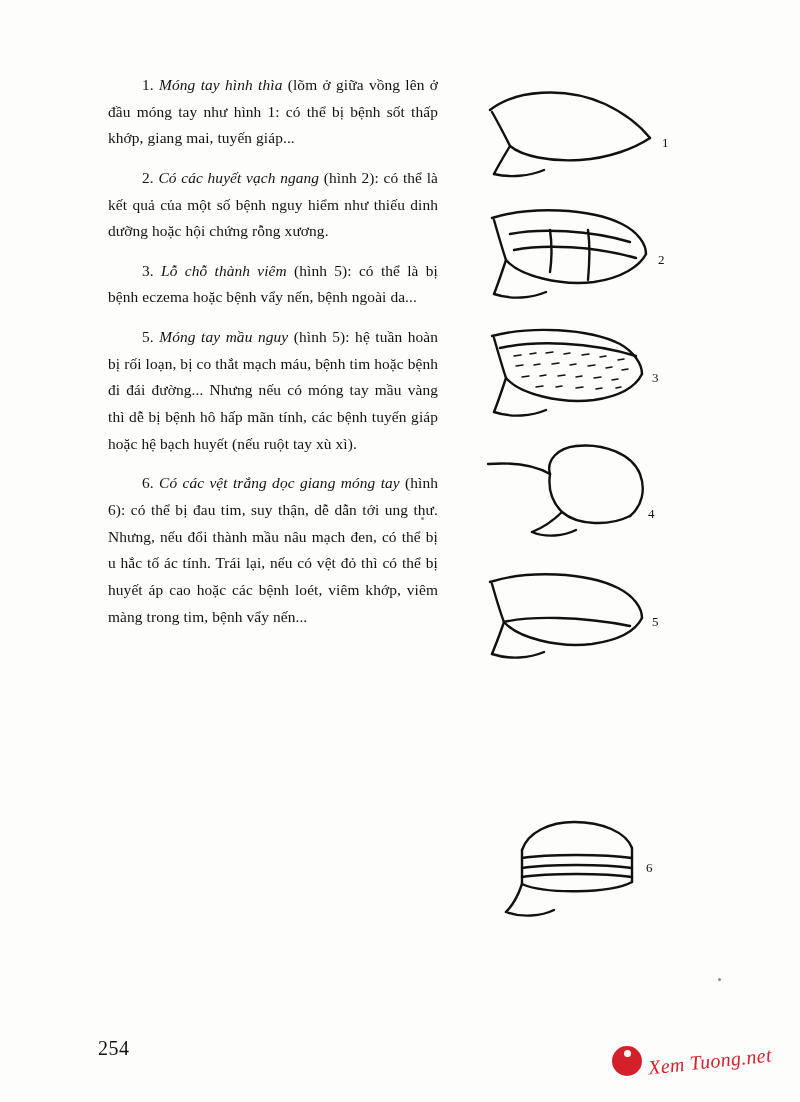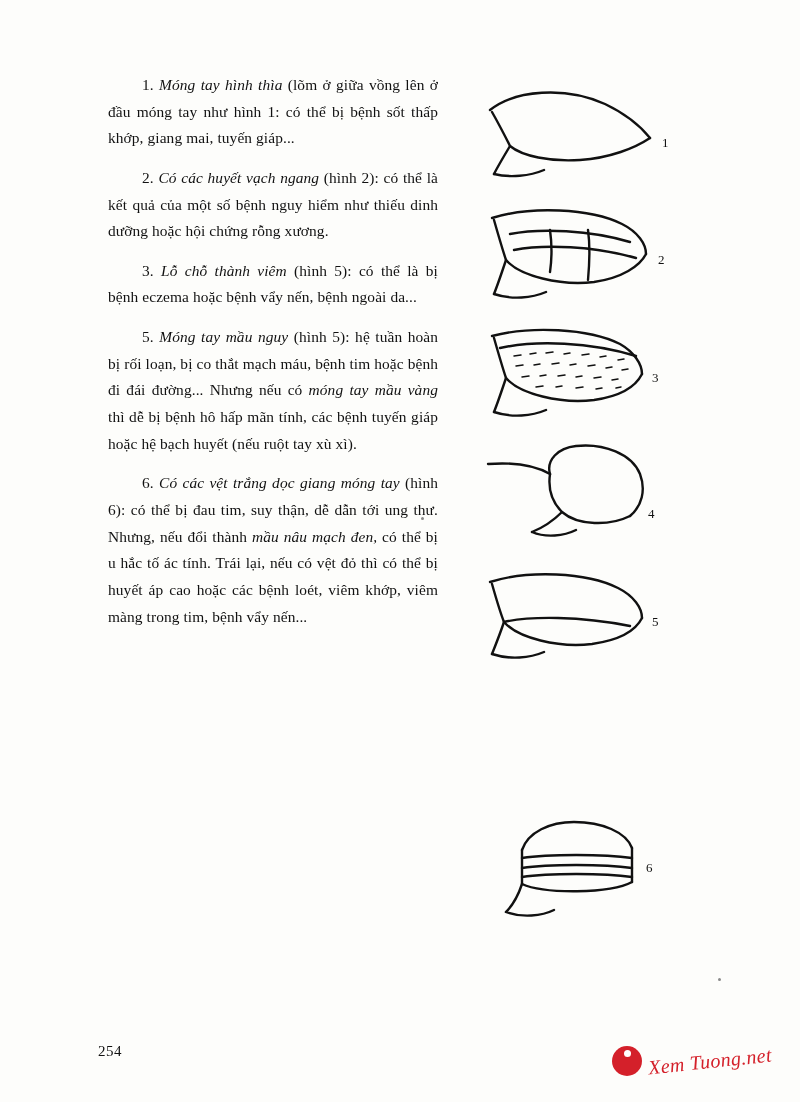--- a/index.html
+++ b/index.html
@@ -34,21 +34,20 @@
     text-justify: inter-word;
     font-size: 15.4px;
     line-height: 1.73;
     text-indent: 34px;
     letter-spacing: 0.1px;
   }
   .para .lead {
     font-style: italic;
   }
   .para .em {
-    font-style: italic;
   }
   
   .fig-col {
     position: absolute;
     left: 460px;
     top: 60px;
     width: 300px;
     height: 900px;
   }
   .fig {
@@ -62,21 +61,21 @@
     position: absolute;
     font-size: 13px;
     font-family: "Liberation Serif", serif;
     color: #111;
   }
   
   .page-number {
     position: absolute;
     left: 98px;
     bottom: 42px;
-    font-size: 15px;
+    font-size: 20px;
     letter-spacing: 0.5px;
   }
   
   .logo {
     position: absolute;
     right: 28px;
     bottom: 26px;
     display: flex;
     align-items: center;
     gap: 6px;

